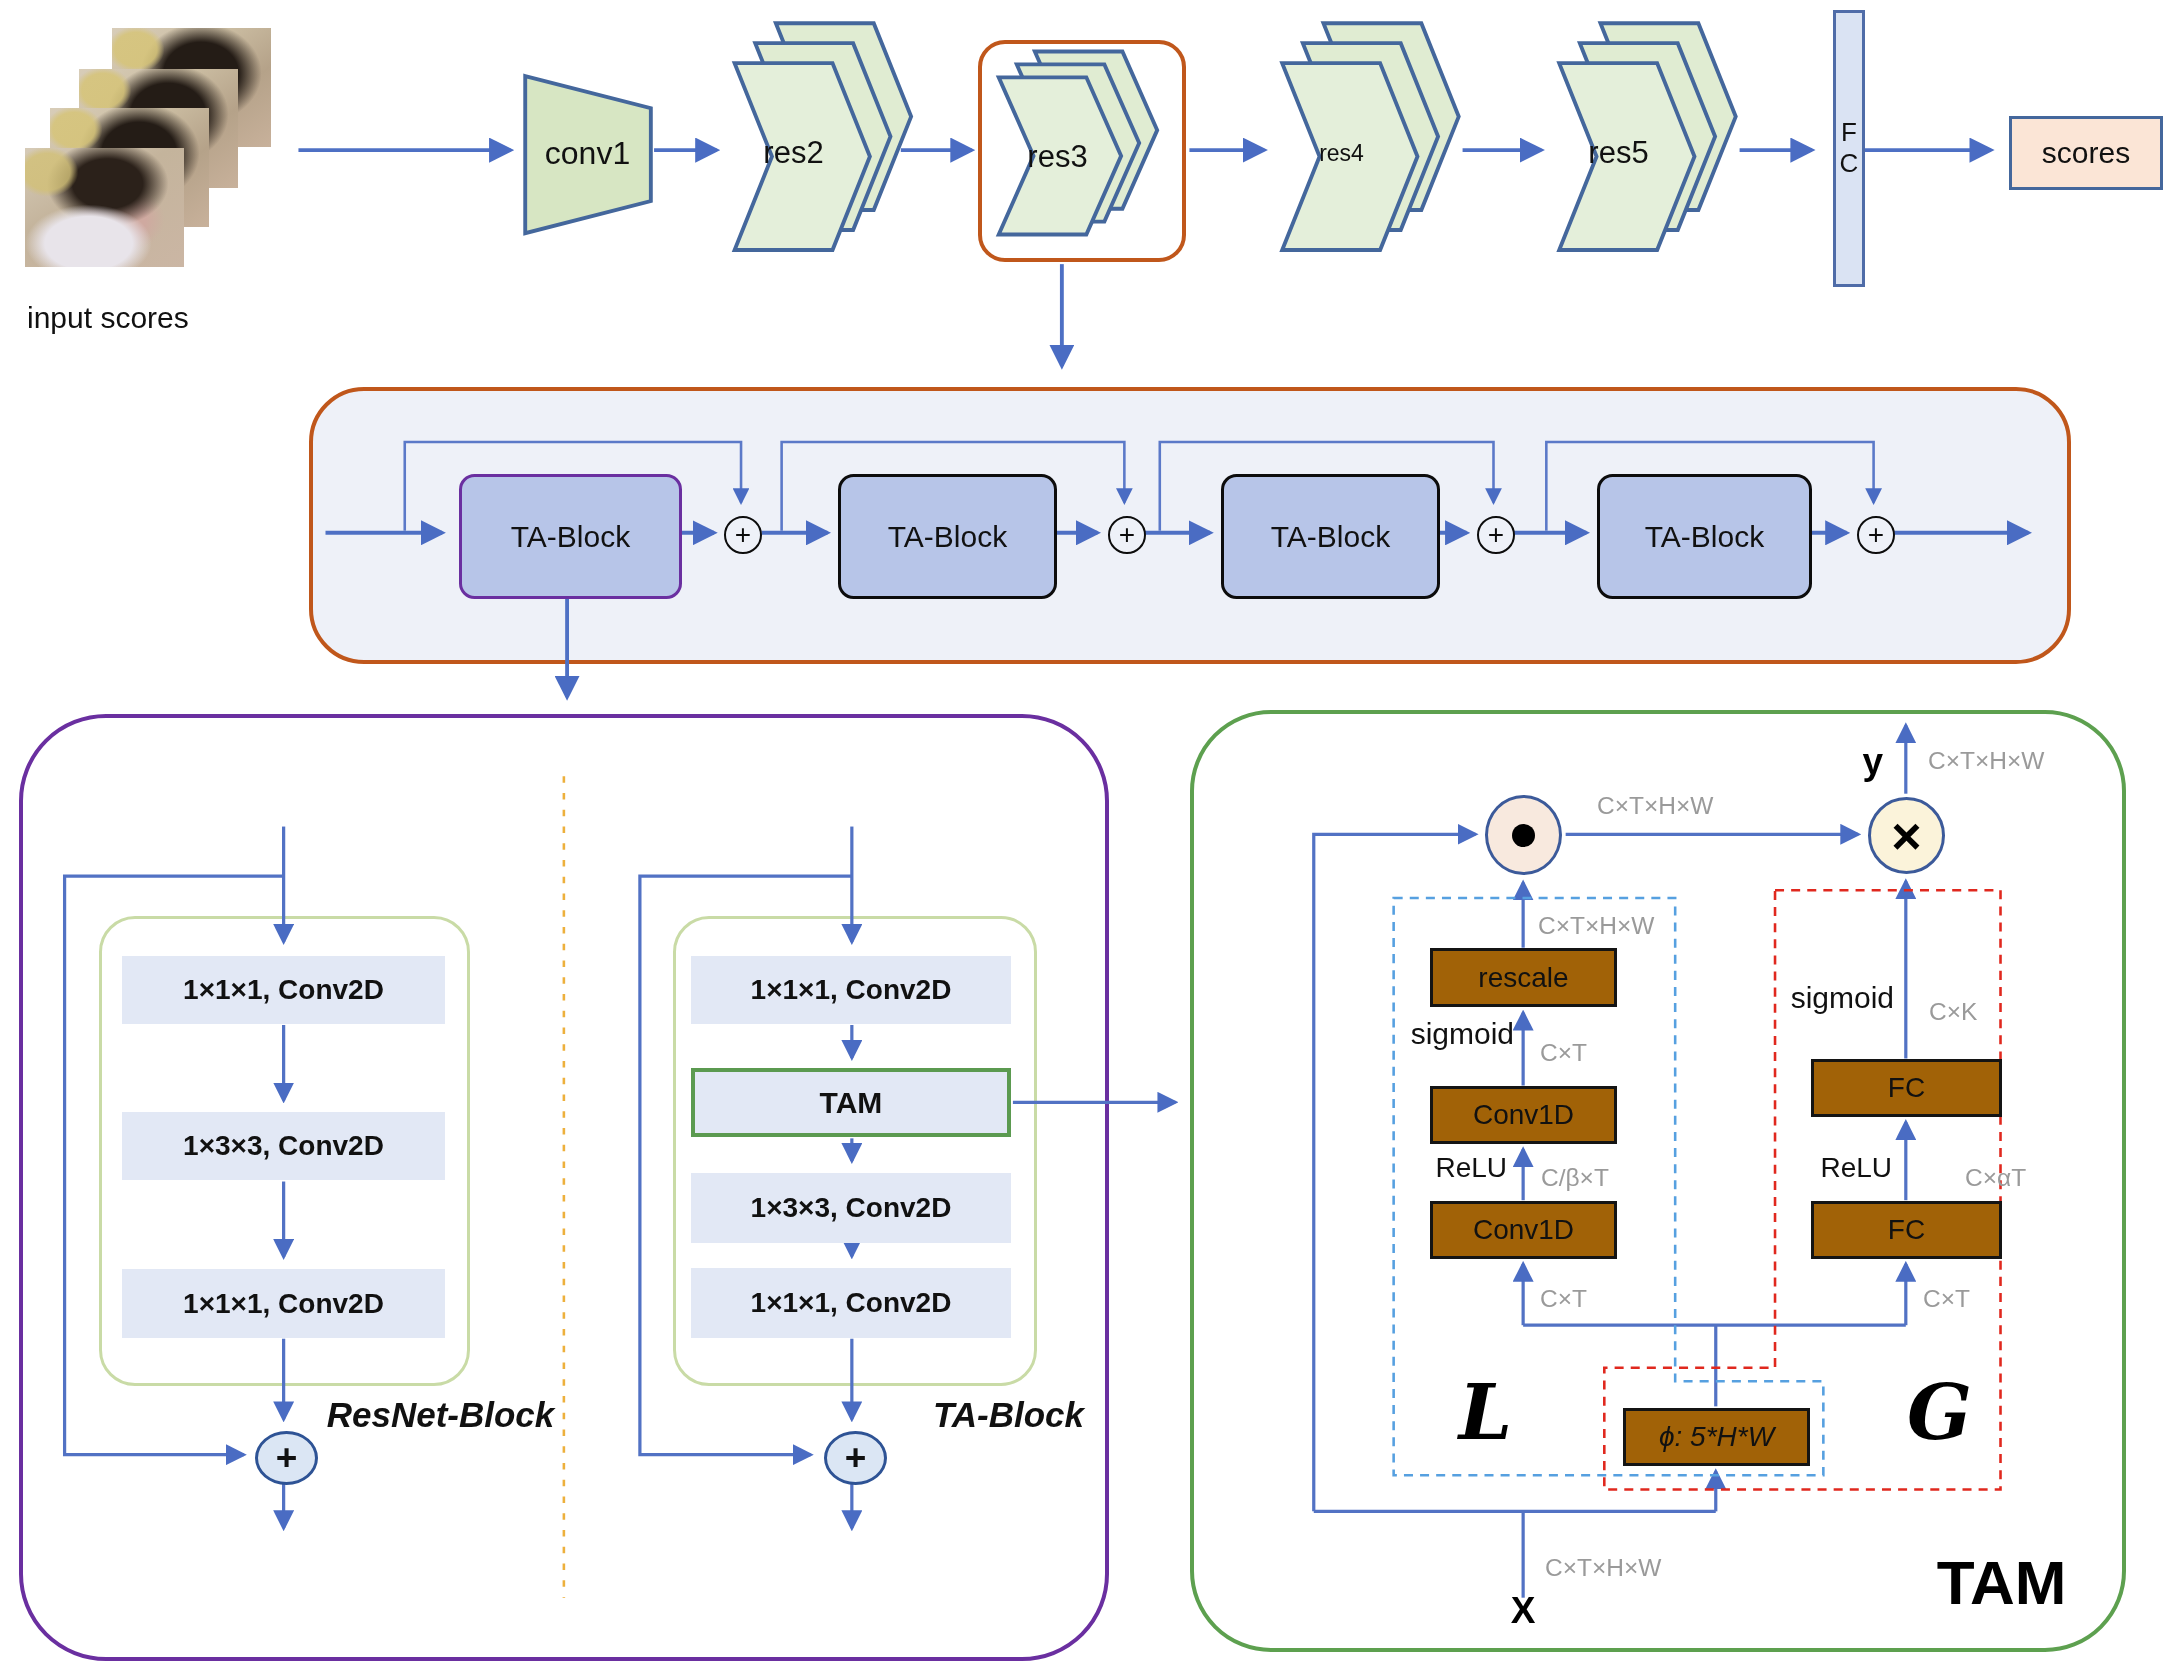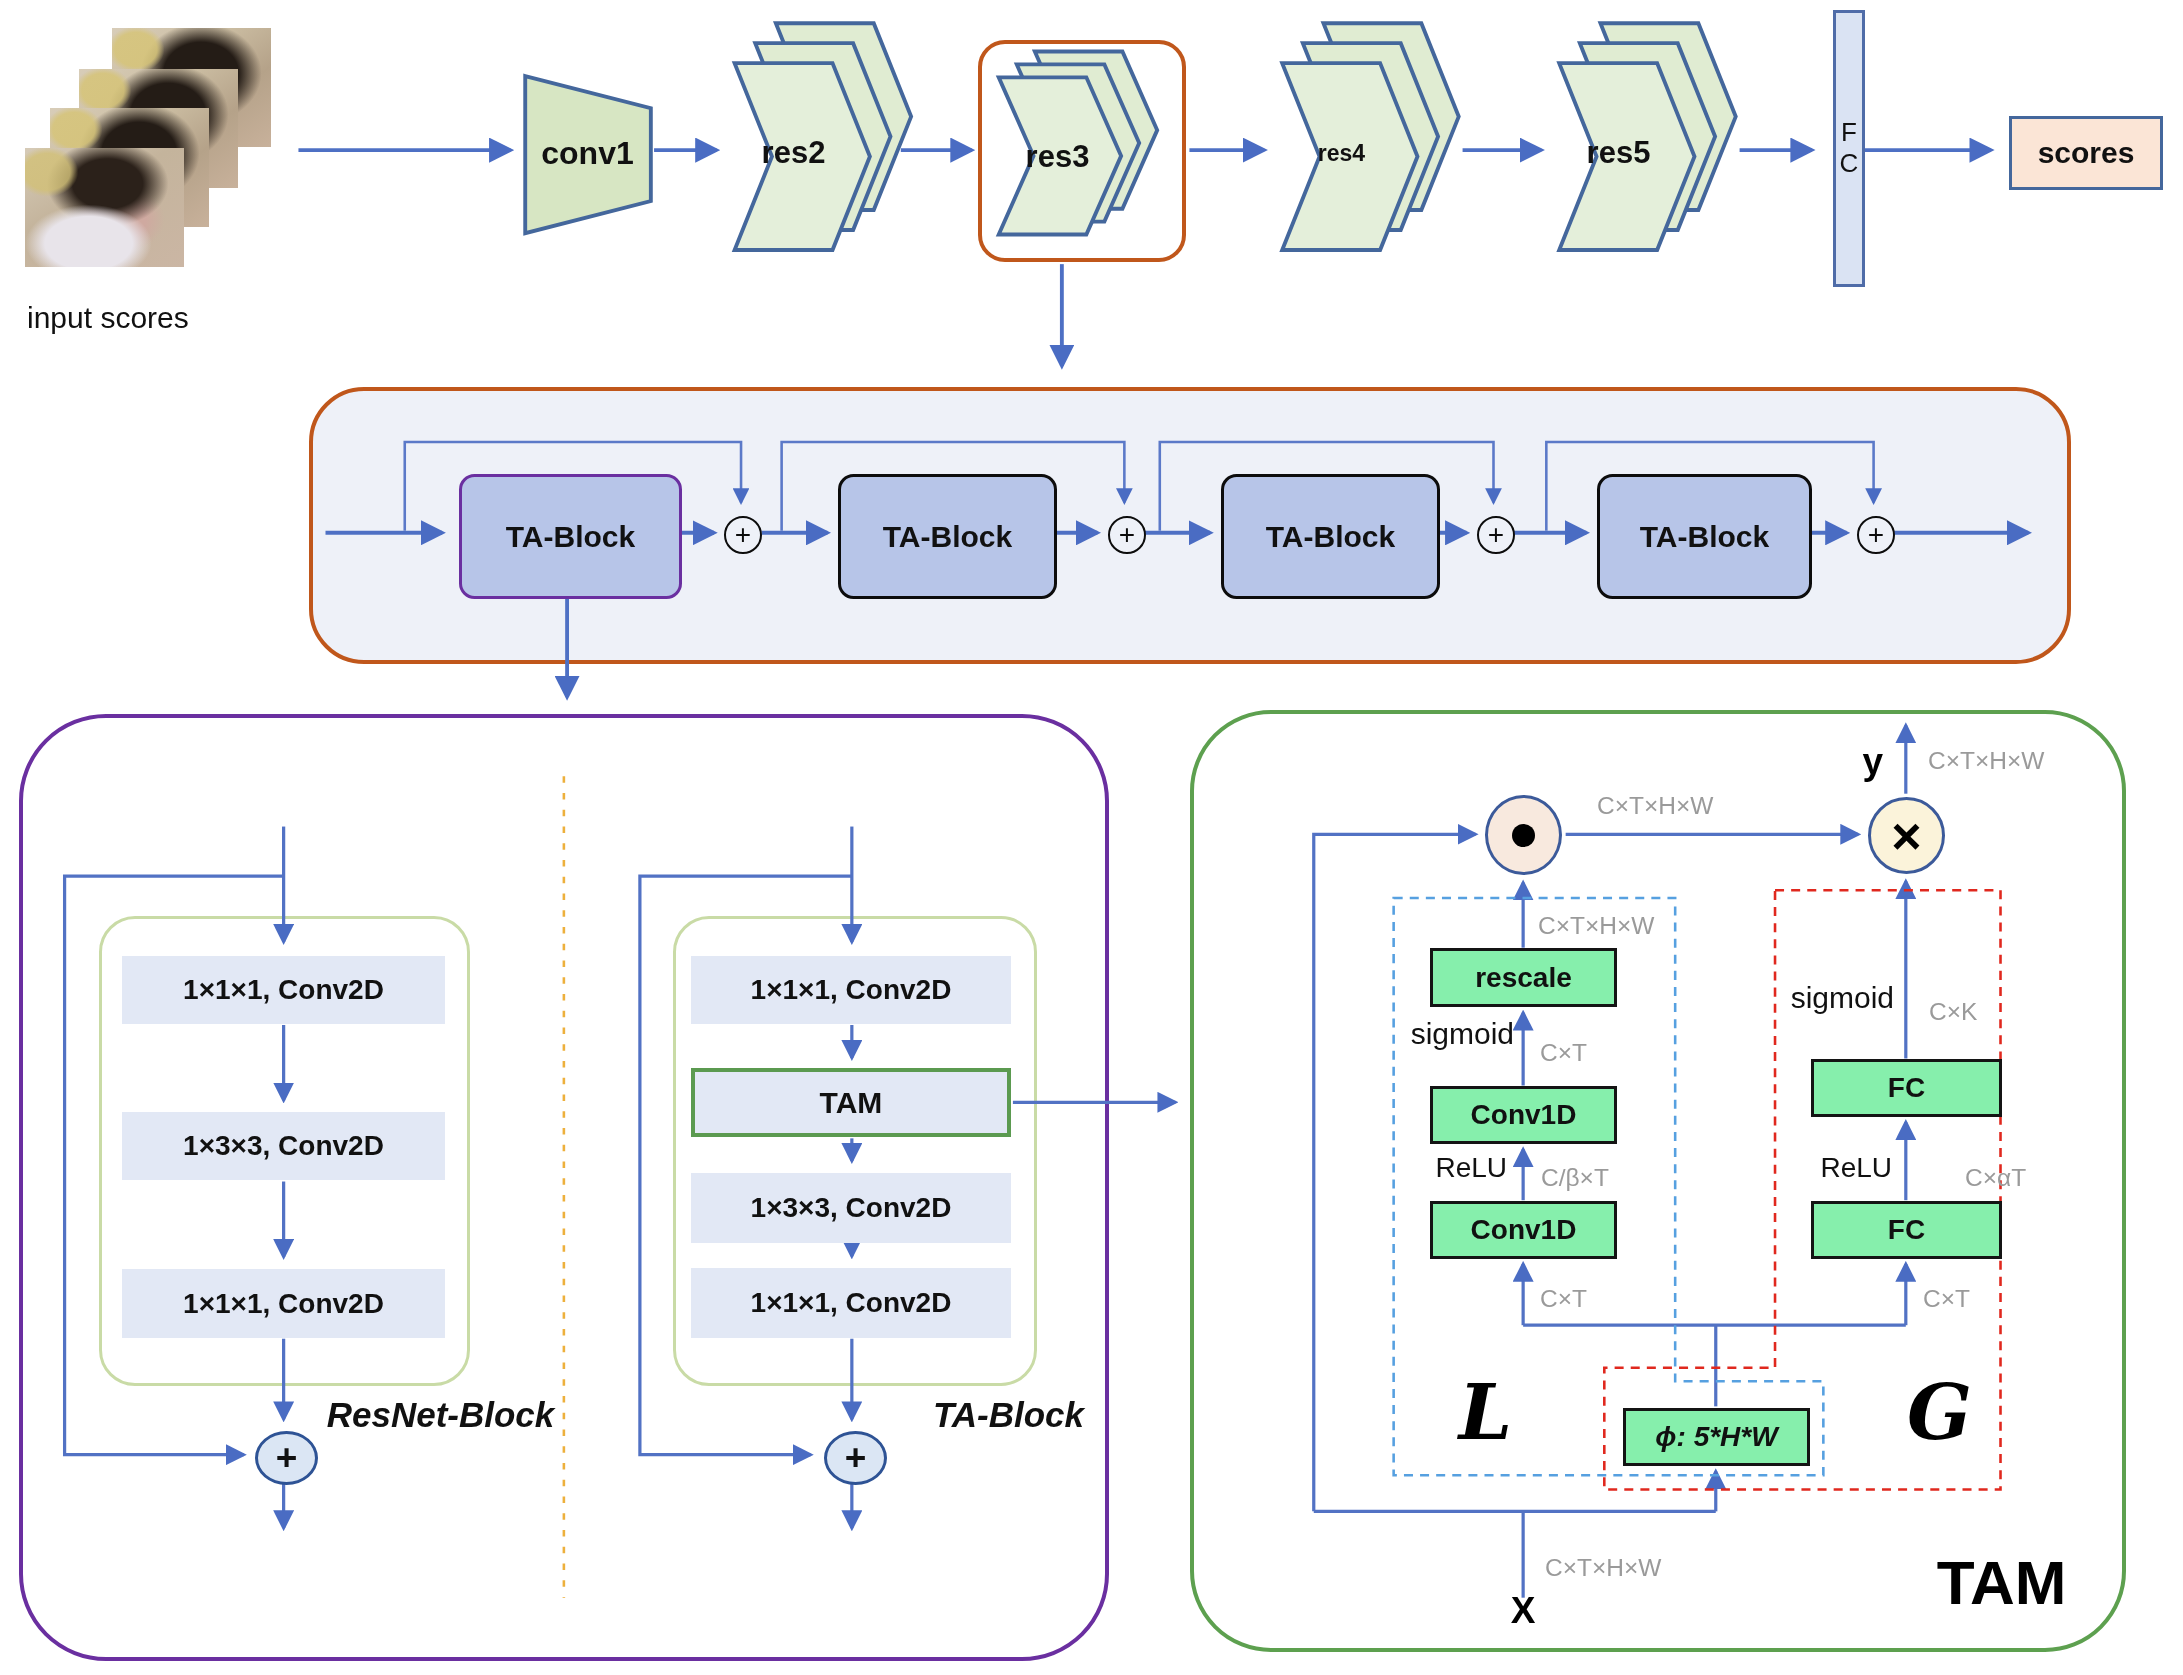--- a/index.html
+++ b/index.html
@@ -1,19 +1,19 @@
 <!DOCTYPE html>
 <html style="font-size:10.3px"><head>
 <meta charset="utf-8">
 <style>
   html,body{margin:0;padding:0;background:#ffffff;}
   body{font-family:"Liberation Sans","DejaVu Sans",sans-serif;}
   .canvas{position:relative;width:2183px;height:1675px;background:#ffffff;overflow:hidden;}
   .abs{position:absolute;}
-  .ctr{position:absolute;display:flex;align-items:center;justify-content:center;text-align:center;font-weight:bold;}
+  .ctr{position:absolute;display:flex;align-items:center;justify-content:center;text-align:center;}
   .rtxt{position:absolute;display:flex;align-items:center;justify-content:flex-end;text-align:right;}
   .ltxt{position:absolute;display:flex;align-items:center;justify-content:flex-start;text-align:left;}
   svg.wires{position:absolute;left:0;top:0;z-index:5;pointer-events:none;}
   .panel{position:absolute;z-index:1;box-sizing:border-box;}
   .lbl{z-index:10;color:#111;}
   .dim{z-index:10;color:#9a9a9a;font-size:24.5px;}
   
   .frame{position:absolute;z-index:10;width:159px;height:119px;
      background:
        radial-gradient(42% 38% at 22% 88%, #e9e7ee 0 52%, rgba(233,231,238,0) 72%),
@@ -29,21 +29,21 @@
   .fcbar{background:#dae3f3;border:3.2px solid #4f6ca8;z-index:10;display:flex;flex-direction:column;
      align-items:center;justify-content:center;font-size:26px;color:#111;line-height:1.2;}
   .scores{background:#fbe5d6;border:3.2px solid #44679c;font-size:30px;color:#111;z-index:10;}
   .chainBlock{background:#b7c5e8;border:3.2px solid #0c0c0c;border-radius:15.5px;font-size:30px;color:#111;z-index:10;}
   .chainBlock.first{border:3.9px solid #6a2fa0;}
   .oplus{background:#eef1f8;border:2.6px solid #0c0c0c;border-radius:50%;font-size:28px;font-weight:300;color:#0c0c0c;z-index:10;line-height:1;}
   .lbox{background:#e2e8f5;font-weight:700;font-size:28px;color:#111;z-index:10;}
   .tamSmall{background:#e2e8f5;border:4.5px solid #5b9a50;font-weight:700;font-size:30px;color:#111;z-index:10;box-sizing:border-box;}
   .plusBig{background:#dbe6f4;border:3.2px solid #2e5395;border-radius:50%;font-size:37px;font-weight:600;color:#111;z-index:10;}
   .caption{font-size:35px;font-style:italic;font-weight:700;color:#111;z-index:10;}
-  .dbox{background:#86efac;border:3.2px solid #141414;font-size:28px;color:#111;z-index:10;box-sizing:border-box;}
+  .dbox{background:#a16207;border:3.2px solid #141414;font-size:28px;color:#111;z-index:10;box-sizing:border-box;}
   .odot{background:#f8e9de;border:3.9px solid #3c5a9a;border-radius:50%;z-index:10;box-sizing:border-box;}
   .odot .pip{width:23px;height:23px;border-radius:50%;background:#000;}
   .otimes{background:#fbf3da;border:3.9px solid #3c5a9a;border-radius:50%;font-size:52px;font-weight:600;color:#000;z-index:10;box-sizing:border-box;line-height:1;}
   .script{font-family:"DejaVu Serif","Liberation Serif",serif;font-style:italic;font-weight:700;font-size:76px;color:#000;z-index:10;}
   .bigbold{font-weight:700;color:#000;z-index:10;}
   .greenInner{border:3.2px solid #c9dba6;border-radius:36px;background:transparent;}
 </style>
 </head>
 <body>
 

